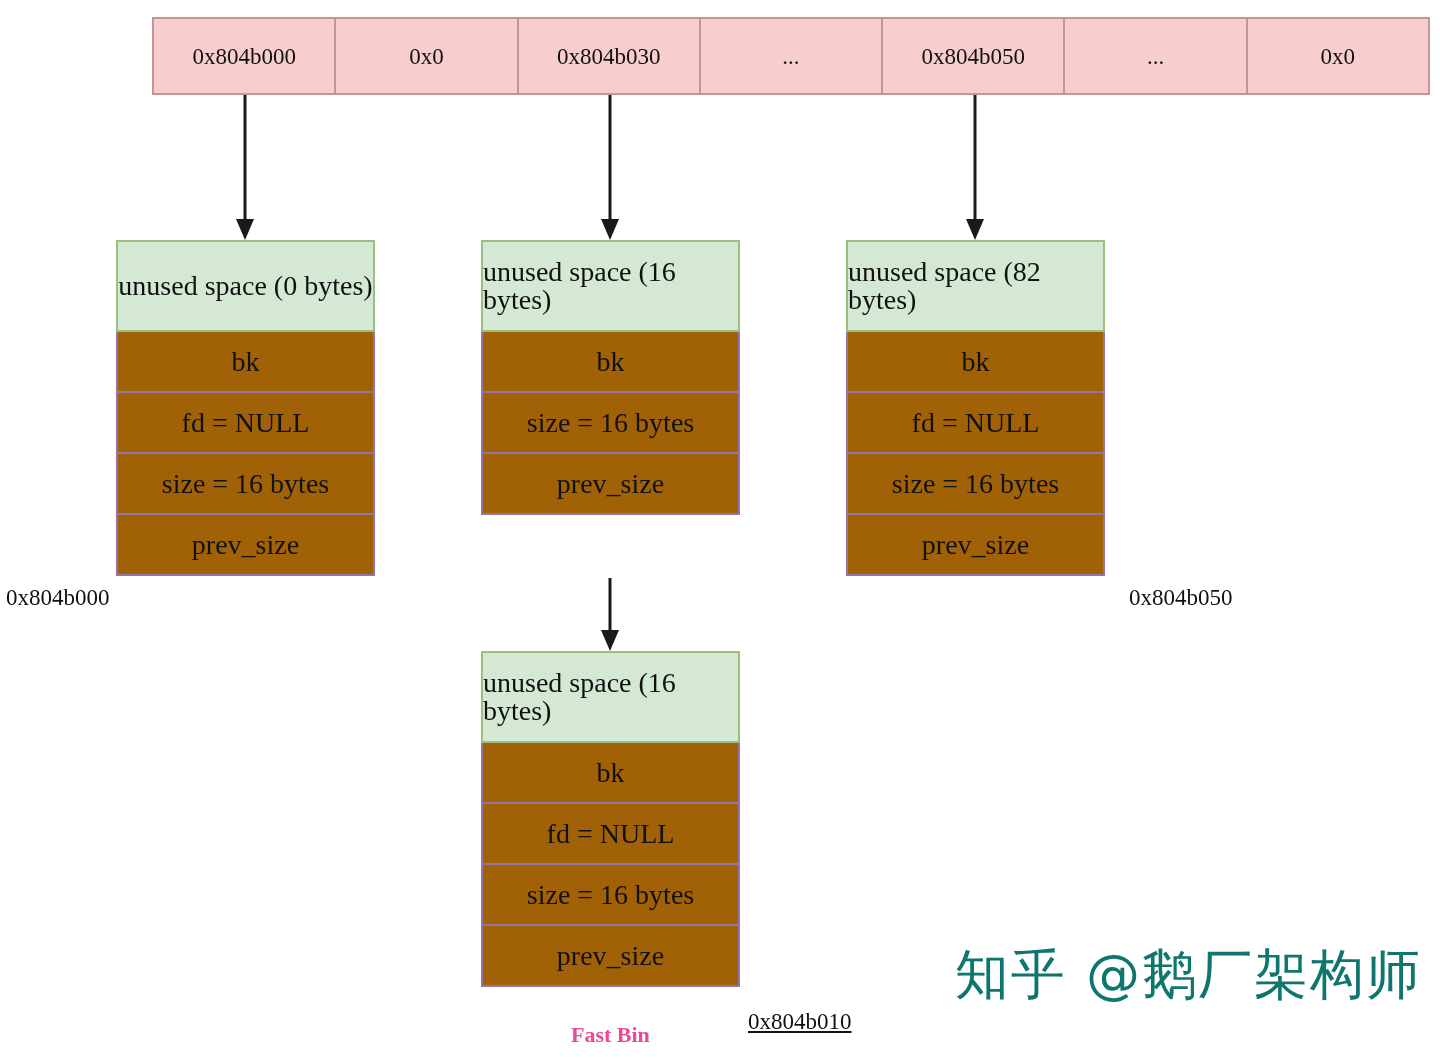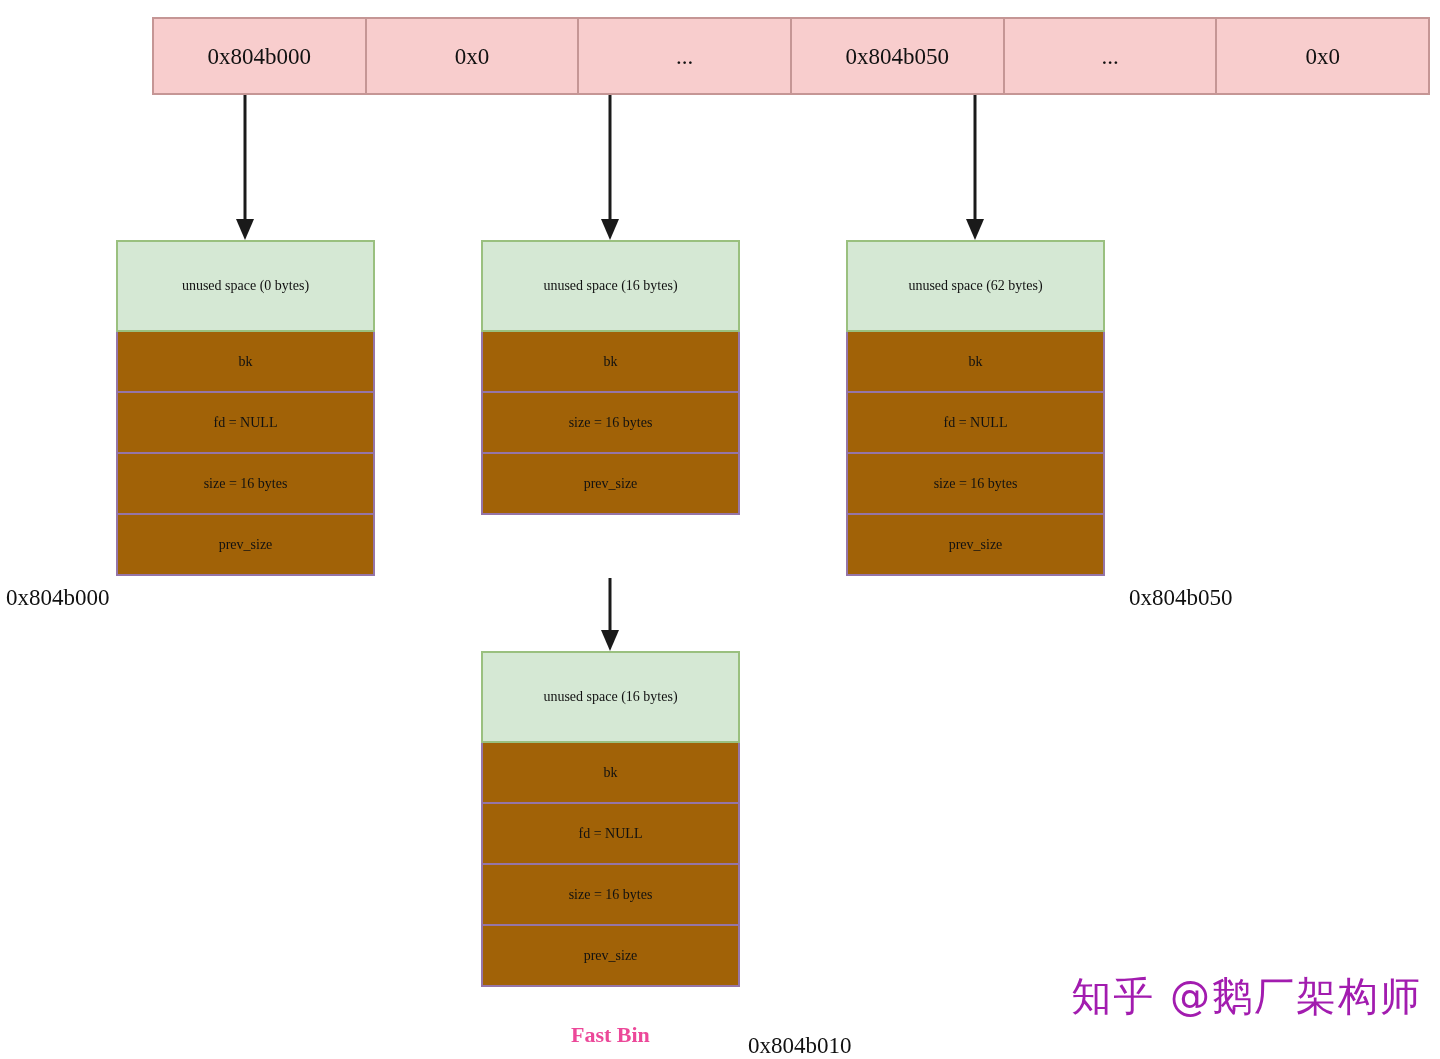--- a/index.html
+++ b/index.html
@@ -53,21 +53,21 @@
   .chunk {
     position: absolute;
     width: 259px;
     box-sizing: border-box;
   }
   .chunk-row {
     box-sizing: border-box;
     display: flex;
     align-items: center;
     justify-content: center;
-    font-size: 14px;
+    font-size: 28px;
     line-height: 1;
     color: #111111;
   }
   .row-unused {
     height: 92px;
     background: #d5e8d4;
     border: 2px solid #9ac07f;
   }
   .row-field {
     height: 61px;
@@ -96,55 +96,56 @@
   
   .addr-label {
     position: absolute;
     font-size: 23px;
     line-height: 1;
     color: #111111;
     white-space: nowrap;
   }
   .addr-left   { left: 6px;    top: 586px; }
   .addr-right  { left: 1129px; top: 586px; }
-  .addr-bottom { left: 748px;  top: 1034px; }
+  .addr-bottom { left: 748px;  top: 1010px; text-decoration: underline; }
 
   .caption {
     position: absolute;
     left: 571px;
     top: 1024px;
     font-size: 22px;
     font-weight: bold;
     line-height: 1;
     color: #ec4899;
     white-space: nowrap;
   }
 
   
   .watermark {
     position: absolute;
     right: 18px;
-    top: 976px;
-    font-size: 40px;
-    line-height: 1;
-    color: #a21caf;
+    top: 948px;
+    font-size: 54px;
+    line-height: 1;
+    color: #0f766e;
     letter-spacing: 2px;
     white-space: nowrap;
     font-family: "DejaVu Sans", sans-serif;
     user-select: none;
   }
 </style>
 </head>
 <body>
 
 <div id="stage">
 
   <div class="fastbin-array">
     <div class="fastbin-cell">0x804b000</div>
     <div class="fastbin-cell">0x0</div>
+    <div class="fastbin-cell">0x804b030</div>
     <div class="fastbin-cell">...</div>
     <div class="fastbin-cell">0x804b050</div>
     <div class="fastbin-cell">...</div>
     <div class="fastbin-cell">0x0</div>
   </div>
 
   <svg class="arrow-svg" style="left:0;top:0;width:1440px;height:1059px">
 
     <g>
       <line class="arrow-line" x1="245" y1="95" x2="245" y2="228"></line>
@@ -176,21 +177,21 @@
   </div>
 
   <div class="chunk chunk-2">
     <div class="chunk-row row-unused">unused space (16 bytes)</div>
     <div class="chunk-row row-field">bk</div>
     <div class="chunk-row row-field">size = 16 bytes</div>
     <div class="chunk-row row-field">prev_size</div>
   </div>
 
   <div class="chunk chunk-3">
-    <div class="chunk-row row-unused">unused space (62 bytes)</div>
+    <div class="chunk-row row-unused">unused space (82 bytes)</div>
     <div class="chunk-row row-field">bk</div>
     <div class="chunk-row row-field">fd = NULL</div>
     <div class="chunk-row row-field">size = 16 bytes</div>
     <div class="chunk-row row-field">prev_size</div>
   </div>
 
   <div class="chunk chunk-4">
     <div class="chunk-row row-unused">unused space (16 bytes)</div>
     <div class="chunk-row row-field">bk</div>
     <div class="chunk-row row-field">fd = NULL</div>

